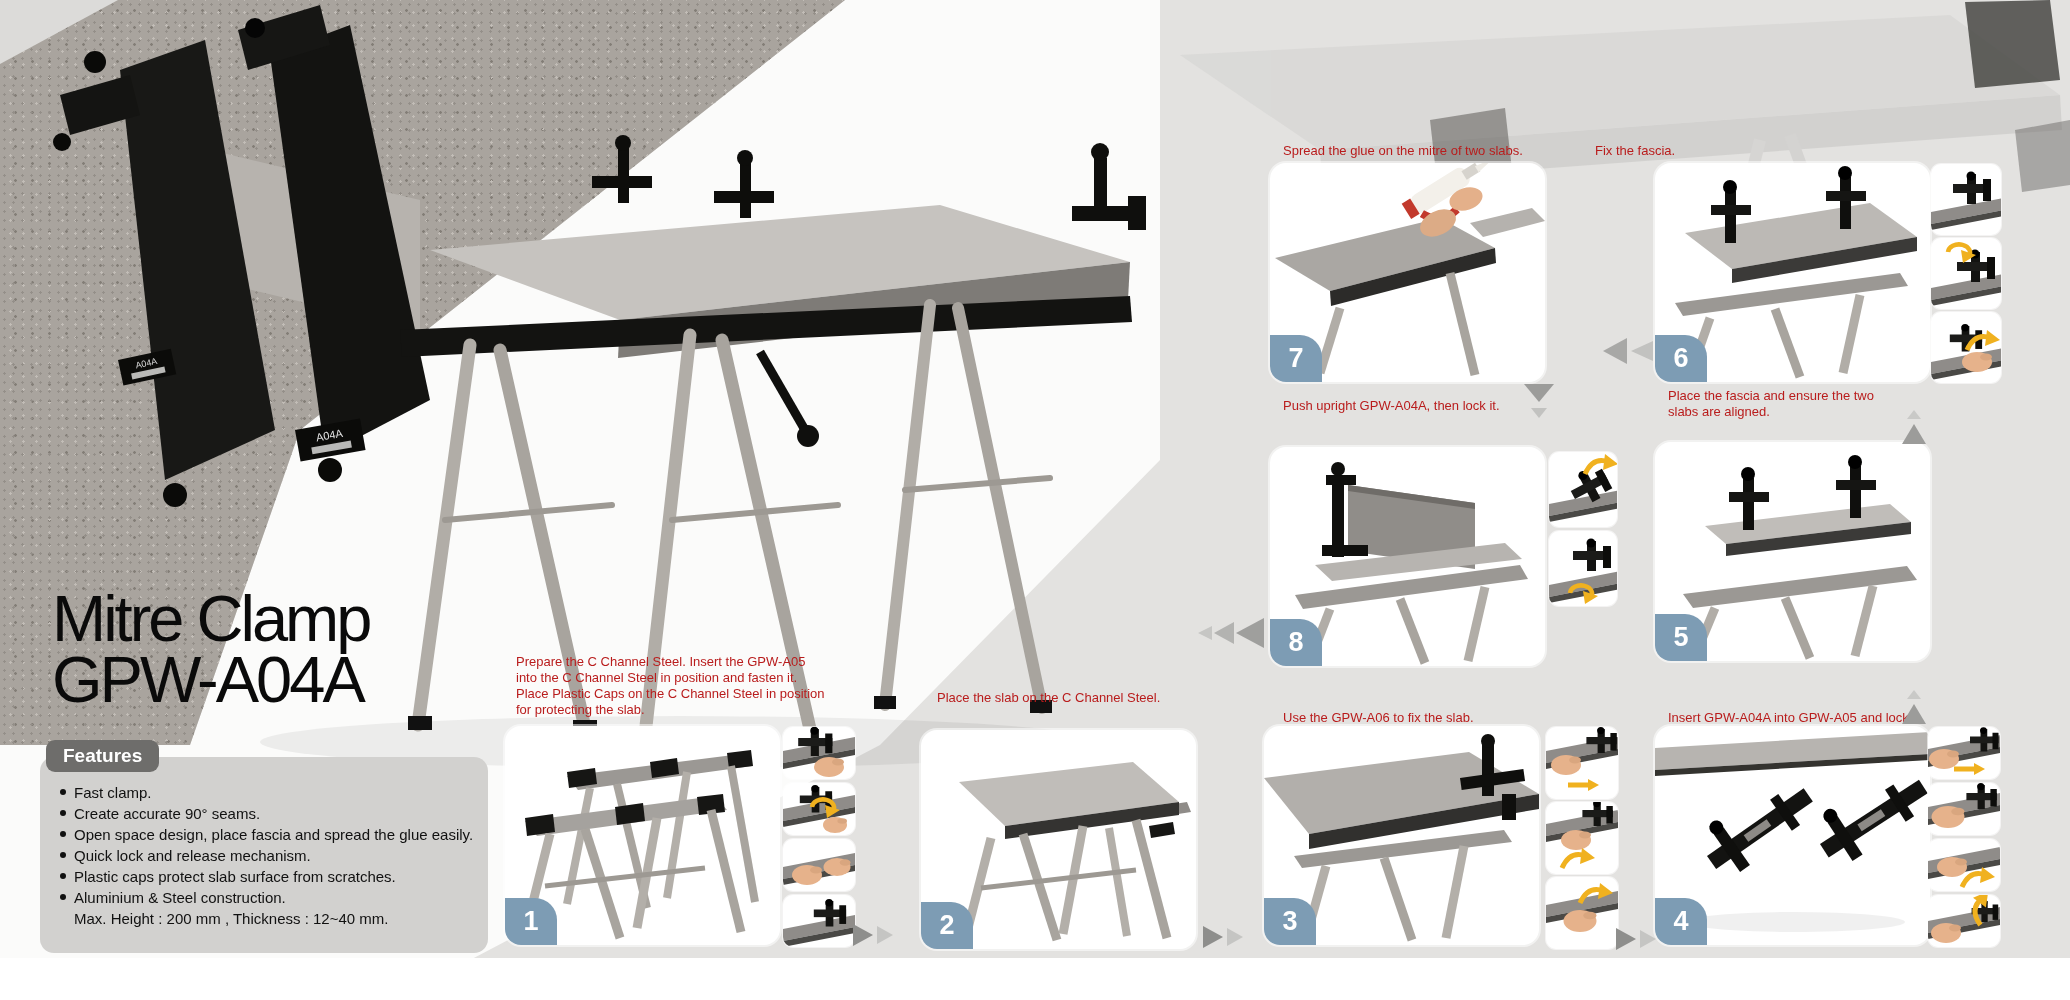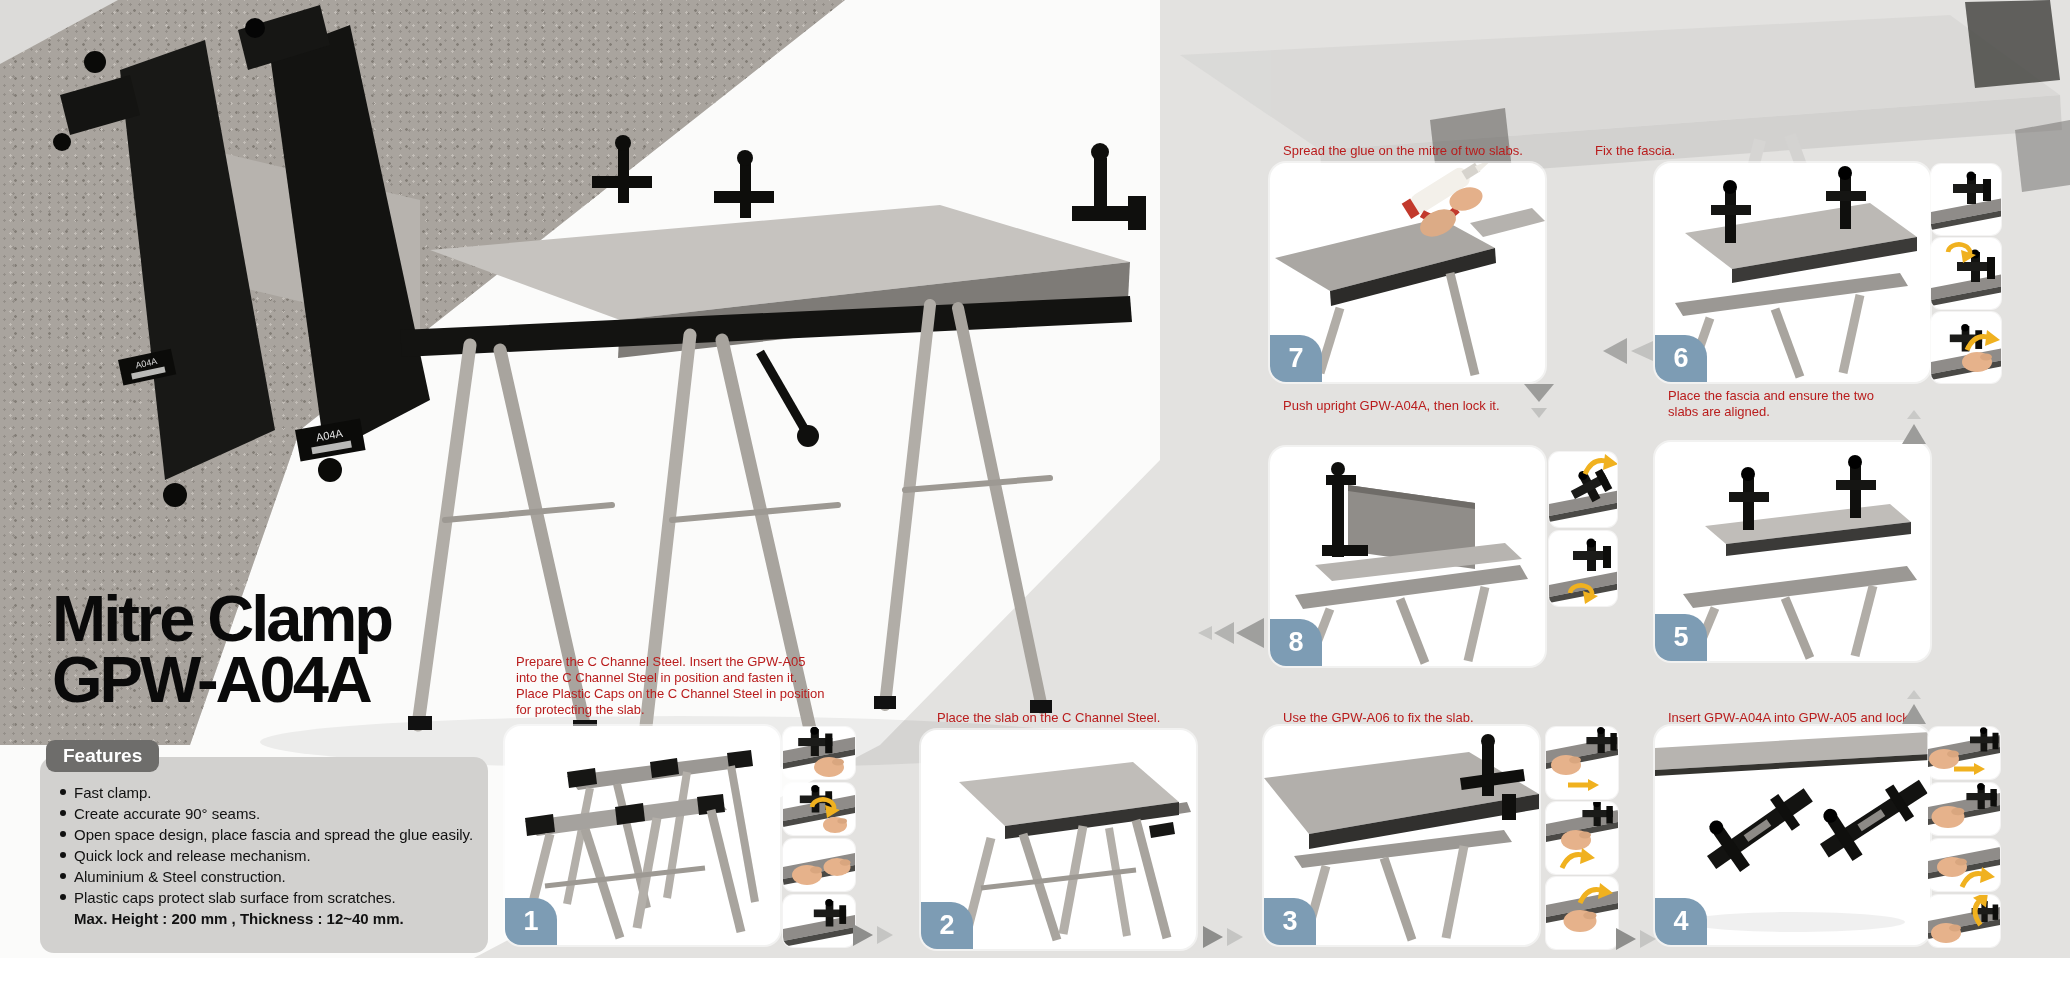--- a/index.html
+++ b/index.html
@@ -15,29 +15,29 @@
     background-image:radial-gradient(#948f89 1px,transparent 1.4px),radial-gradient(#c2bdb7 1px,transparent 1.4px),radial-gradient(#837e77 1px,transparent 1.6px);
     background-size:9px 9px,13px 13px,17px 17px;background-position:0 0,4px 6px,7px 2px;}
   .corner-light{position:absolute;left:0;top:0;width:120px;height:66px;
     clip-path:polygon(0px 0px,118px 0px,0px 64px);background:#dcdbd9;}
   .bottom-strip{position:absolute;left:0;top:958px;width:2070px;height:42px;background:#ffffff;}
 
   .hero-art{position:absolute;left:0;top:0;width:1160px;height:960px;pointer-events:none;}
   .ghost-art{position:absolute;left:1060px;top:0;width:1010px;height:330px;pointer-events:none;}
 
   
-  .title{position:absolute;left:52px;top:588px;font-size:65px;font-weight:bold;color:#0a0a0a;
+  .title{position:absolute;left:52px;top:588px;font-size:65px;font-weight:normal;color:#0a0a0a;
     letter-spacing:-3px;line-height:61px;white-space:nowrap;}
   .fpanel{position:absolute;left:40px;top:757px;width:448px;height:196px;background:#d2d1cf;border-radius:14px;}
   .fbadge{position:absolute;left:46px;top:740px;height:32px;padding:0 17px;background:#6e6d6b;border-radius:9px;
     color:#fff;font-size:19px;font-weight:bold;line-height:32px;}
   .flist{position:absolute;left:60px;top:782px;width:420px;margin:0;padding:0;list-style:none;}
   .flist li{display:flex;font-size:15px;line-height:21px;color:#111;}
   .flist .dot{flex:none;width:6px;height:6px;border-radius:50%;background:#111;margin:7px 8px 0 0;}
-  .flist li.cont{padding-left:14px;font-weight:bold;}
+  .flist li.cont{padding-left:14px;}
 
   
   .card{position:absolute;width:275px;height:219px;background:#fff;border-radius:16px;overflow:hidden;
     box-shadow:0 0 0 2px rgba(255,255,255,.55);}
   .scene{display:block;width:100%;height:100%;}
   .badge{position:absolute;left:0;bottom:0;width:52px;height:47px;background:#7d9cb4;border-radius:0 22px 0 0;
     display:flex;align-items:center;justify-content:center;color:#fff;font-weight:bold;font-size:27px;}
   .cap{position:absolute;font-size:13px;line-height:16px;color:#b91c1c;}
 
   .thumb{position:absolute;background:#fff;border-radius:10px;overflow:hidden;box-shadow:0 0 0 1px rgba(255,255,255,.6);}
@@ -190,37 +190,37 @@
     <li>
         <span class="dot"></span>
         <span>Open space design, place fascia and spread the glue easily.</span>
       </li>
     <li>
         <span class="dot"></span>
         <span>Quick lock and release mechanism.</span>
       </li>
     <li>
         <span class="dot"></span>
-        <span>Aluminium &amp; Steel construction.</span>
+        <span>Plastic caps protect slab surface from scratches.</span>
       </li>
     <li>
         <span class="dot"></span>
-        <span>Plastic caps protect slab surface from scratches.</span>
+        <span>Aluminium &amp; Steel construction.</span>
       </li>
     <li class="cont">
         <span>Max. Height : 200 mm , Thickness : 12~40 mm.</span>
       </li>
   </ul>
 
   <div class="cap" style="left:1283px;top:143px;width:340px">Spread the glue on the mitre of two slabs.</div>
   <div class="cap" style="left:1595px;top:143px;width:250px">Fix the fascia.</div>
   <div class="cap" style="left:1283px;top:398px;width:330px">Push upright GPW-A04A, then lock it.</div>
   <div class="cap" style="left:1668px;top:388px;width:232px">Place the fascia and ensure the two slabs are aligned.</div>
   <div class="cap" style="left:516px;top:654px;width:312px">Prepare the C Channel Steel. Insert the GPW-A05 into the C Channel Steel in position and fasten it. Place Plastic Caps on the C Channel Steel in position for protecting the slab.</div>
-  <div class="cap" style="left:937px;top:710px;width:300px">Place the slab on the C Channel Steel.</div>
+  <div class="cap" style="left:937px;top:690px;width:300px">Place the slab on the C Channel Steel.</div>
   <div class="cap" style="left:1283px;top:710px;width:300px">Use the GPW-A06 to fix the slab.</div>
   <div class="cap" style="left:1668px;top:710px;width:300px">Insert GPW-A04A into GPW-A05 and lock it.</div>
 
   <div class="card" style="left:1270px;top:163px">
     <svg class="scene" viewBox="0 0 275 219">
       <polygon points="5,95 170,55 225,85 60,128" fill="#aaa7a3"></polygon>
       <polygon points="60,128 225,85 226,100 61,143" fill="#2c2b29"></polygon>
       <polygon points="200,60 262,45 275,58 213,74" fill="#b5b2ae"></polygon>
       <line x1="70" y1="145" x2="50" y2="210" stroke="#b1ada7" stroke-width="9"></line>
       <line x1="180" y1="110" x2="205" y2="212" stroke="#a8a49e" stroke-width="9"></line>

